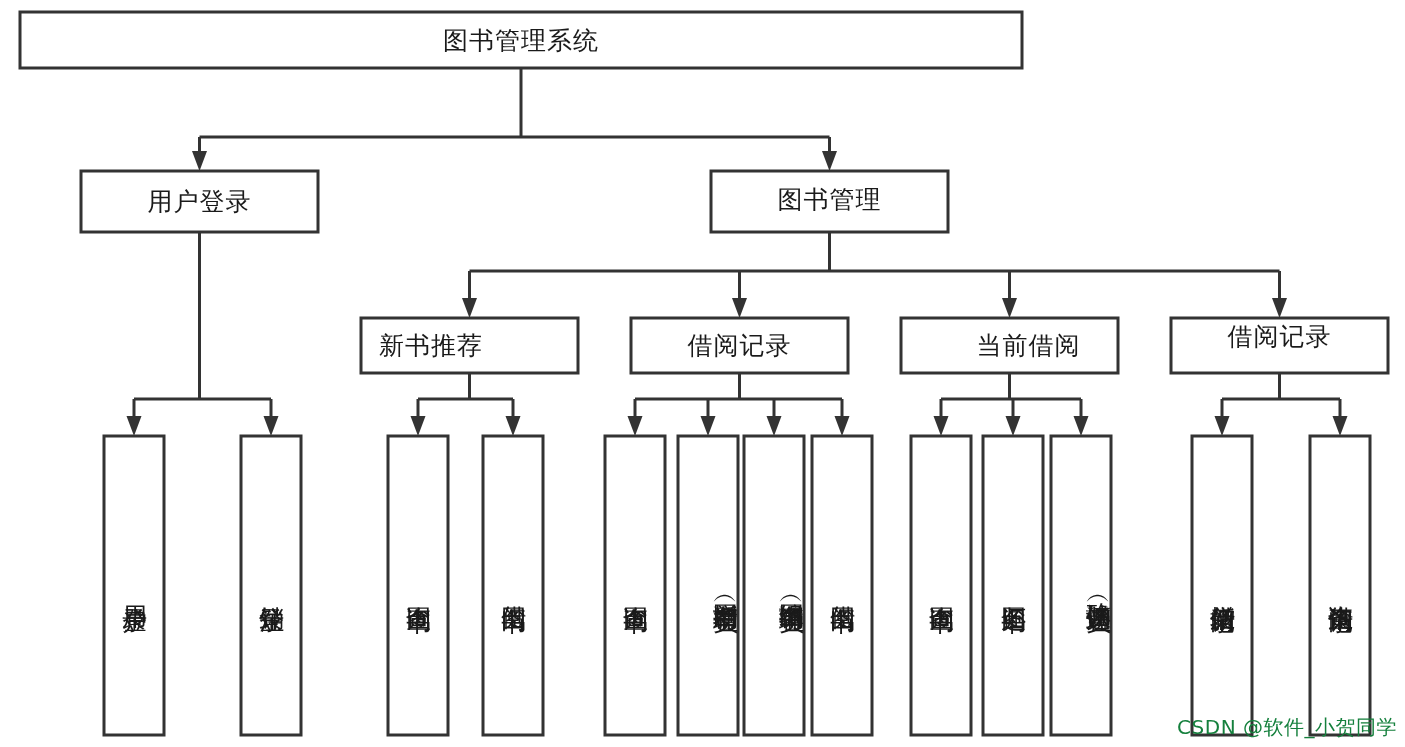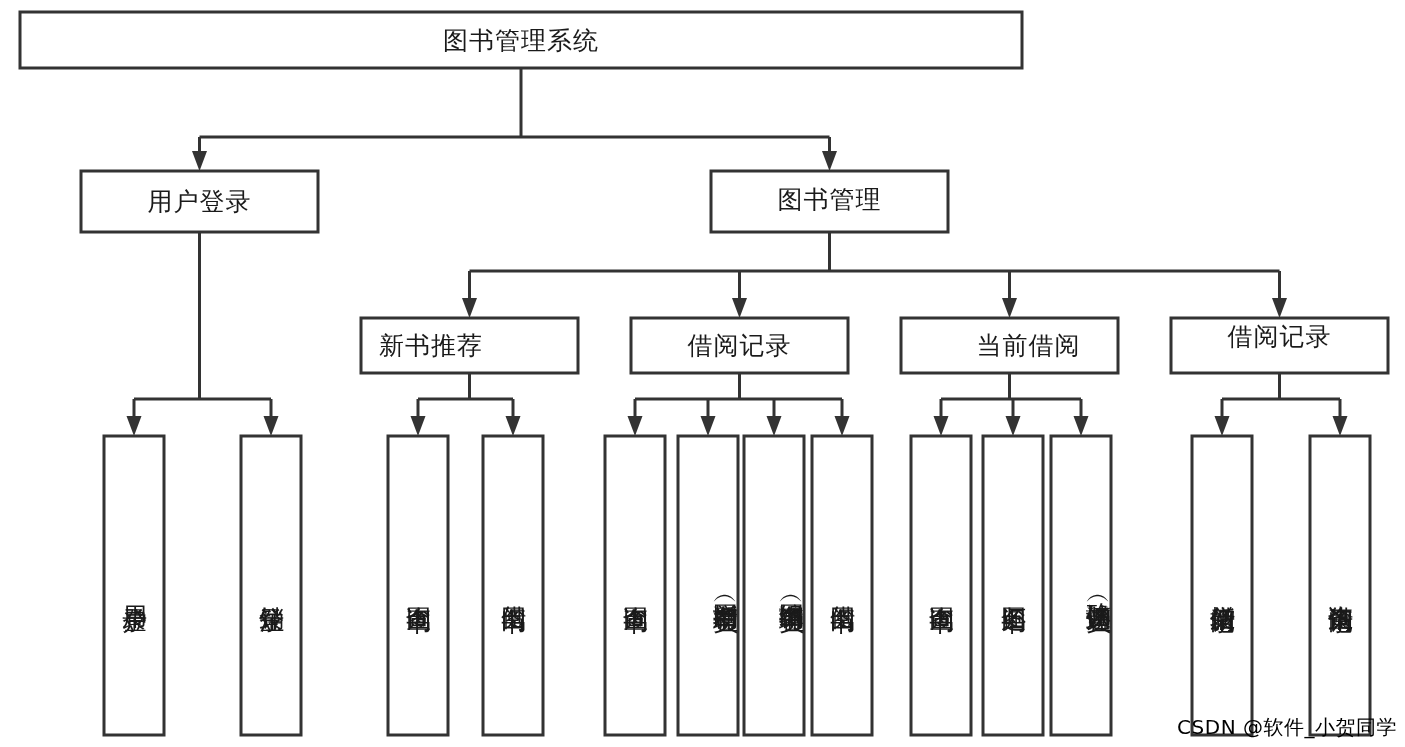--- a/index.html
+++ b/index.html
@@ -64,21 +64,21 @@
     font-size: 25px;
     color: #1a1a1a;
     letter-spacing: 1px;
     white-space: nowrap;
     pointer-events: none;
   }
   .watermark {
     position: absolute;
     right: 8px;
     bottom: 6px;
-    color: #000000;
+    color: #15803d;
     font-size: 20px;
     font-family: "DejaVu Sans", "Liberation Sans", sans-serif;
     letter-spacing: 0.5px;
     white-space: nowrap;
     pointer-events: none;
   }
 </style>
 </head>
 <body>
 

